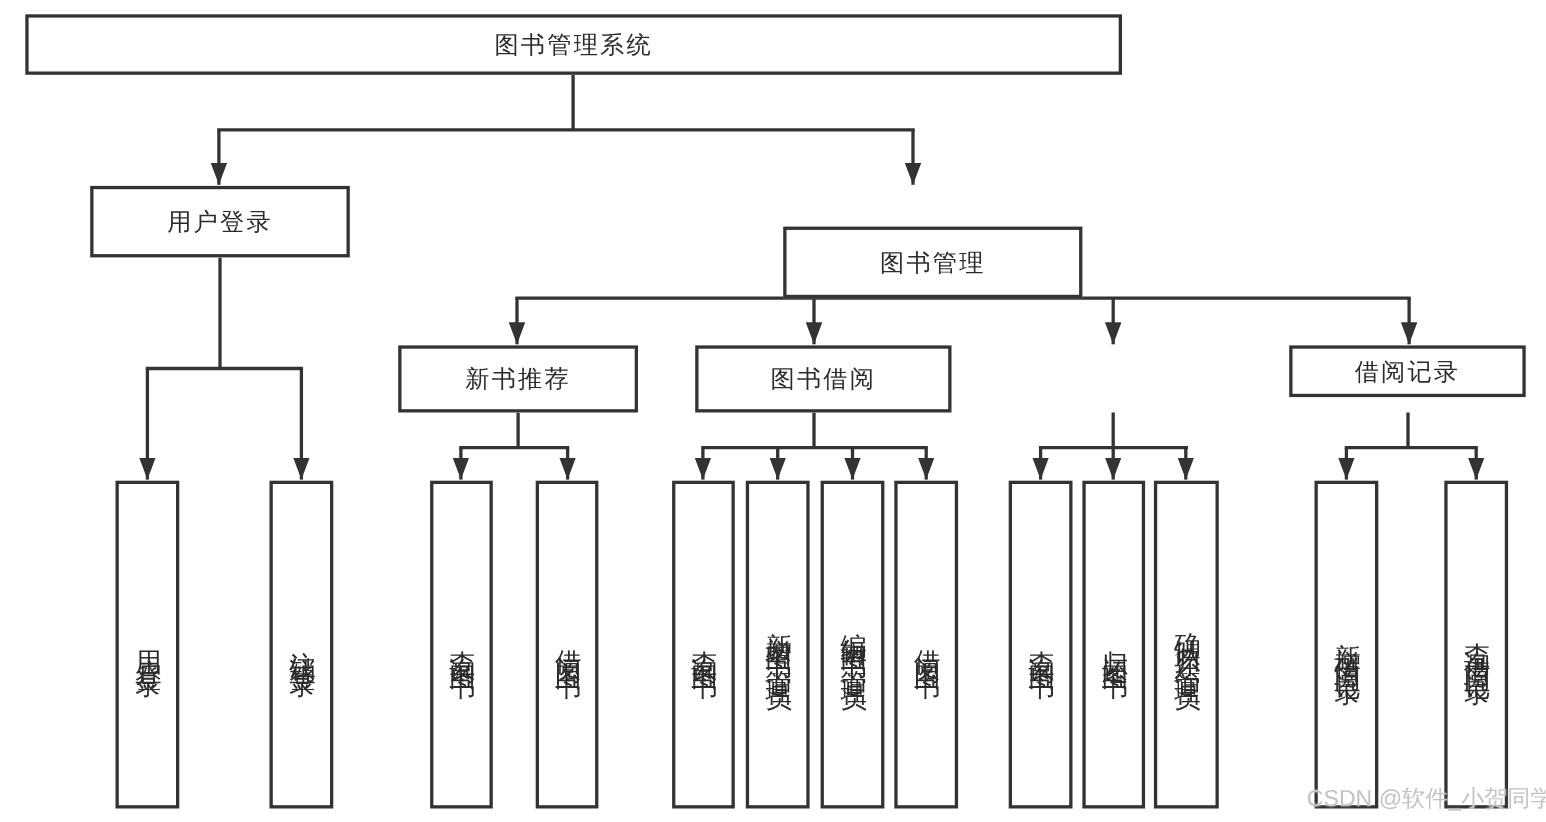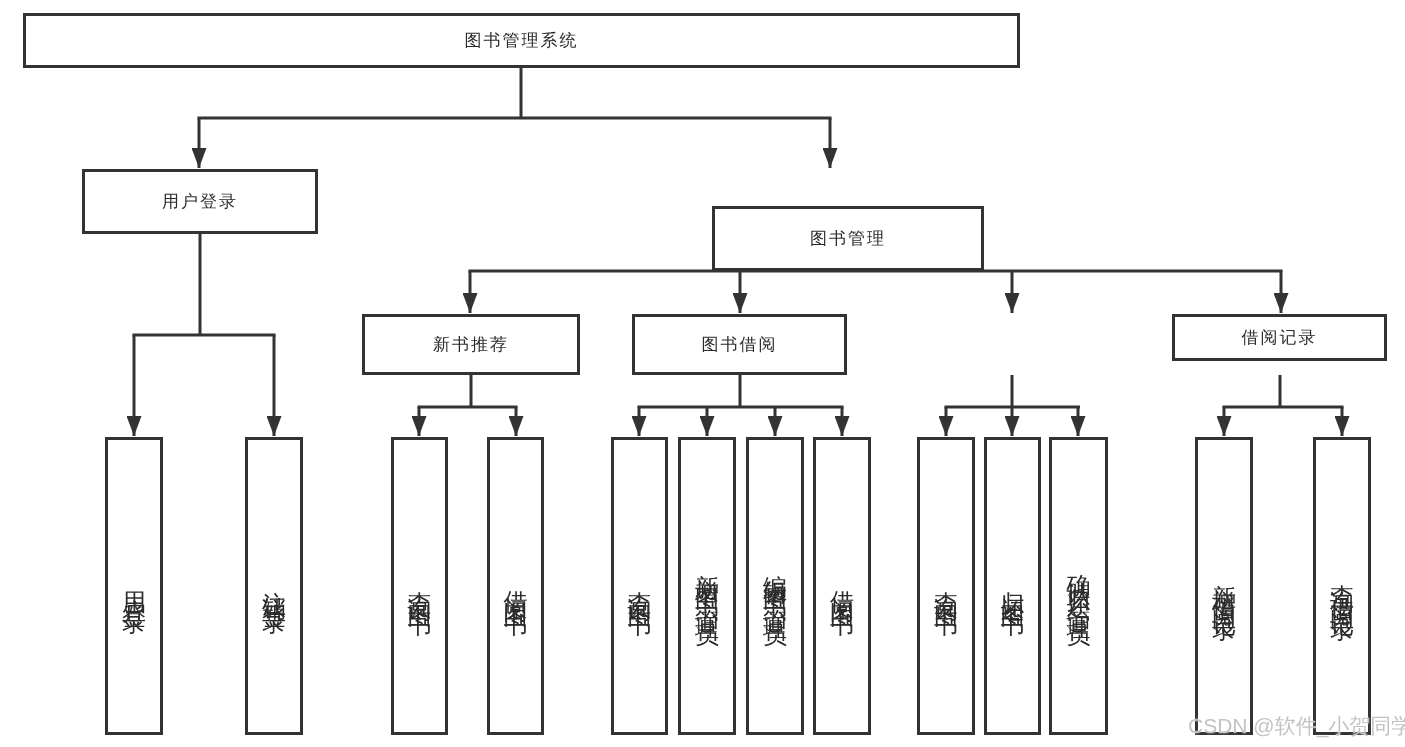--- a/index.html
+++ b/index.html
@@ -40,21 +40,21 @@
   .node{
     position:absolute;
     background:#ffffff;
     border:3px solid var(--line-color);
     display:flex;
     align-items:center;
     justify-content:center;
     color:var(--text-color);
   }
   .node-h{
-    font-size:17px;
+    font-size:22px;
     letter-spacing:2px;
     text-align:center;
     white-space:nowrap;
   }
   .node-v{
     font-size:24px;
   }
   .node-v .vtext{
     writing-mode:vertical-lr;
     text-orientation:mixed;
@@ -126,21 +126,21 @@
   <div class="node node-h" style="left:82px;top:169px;width:236px;height:65px;">
     <span>用户登录</span>
   </div>
   <div class="node node-h" style="left:712px;top:169px;width:272px;height:65px;margin-top:37px;">
     <span>图书管理</span>
   </div>
 
   <div class="node node-h" style="left:362px;top:314px;width:218px;height:61px;">
     <span>新书推荐</span>
   </div>
-  <div class="node node-h" style="left:632px;top:314px;width:215px;height:61px;">
+  <div class="node node-h" style="left:632px;top:314px;width:233px;height:61px;">
     <span>图书借阅</span>
   </div>
   <div class="node node-h" style="left:1172px;top:314px;width:215px;height:47px;">
     <span>借阅记录</span>
   </div>
 
   <div class="node node-v" style="left:105px;top:437px;width:58px;height:298px;">
     <span class="vtext">用户登录</span>
   </div>
   <div class="node node-v" style="left:245px;top:437px;width:58px;height:298px;">

